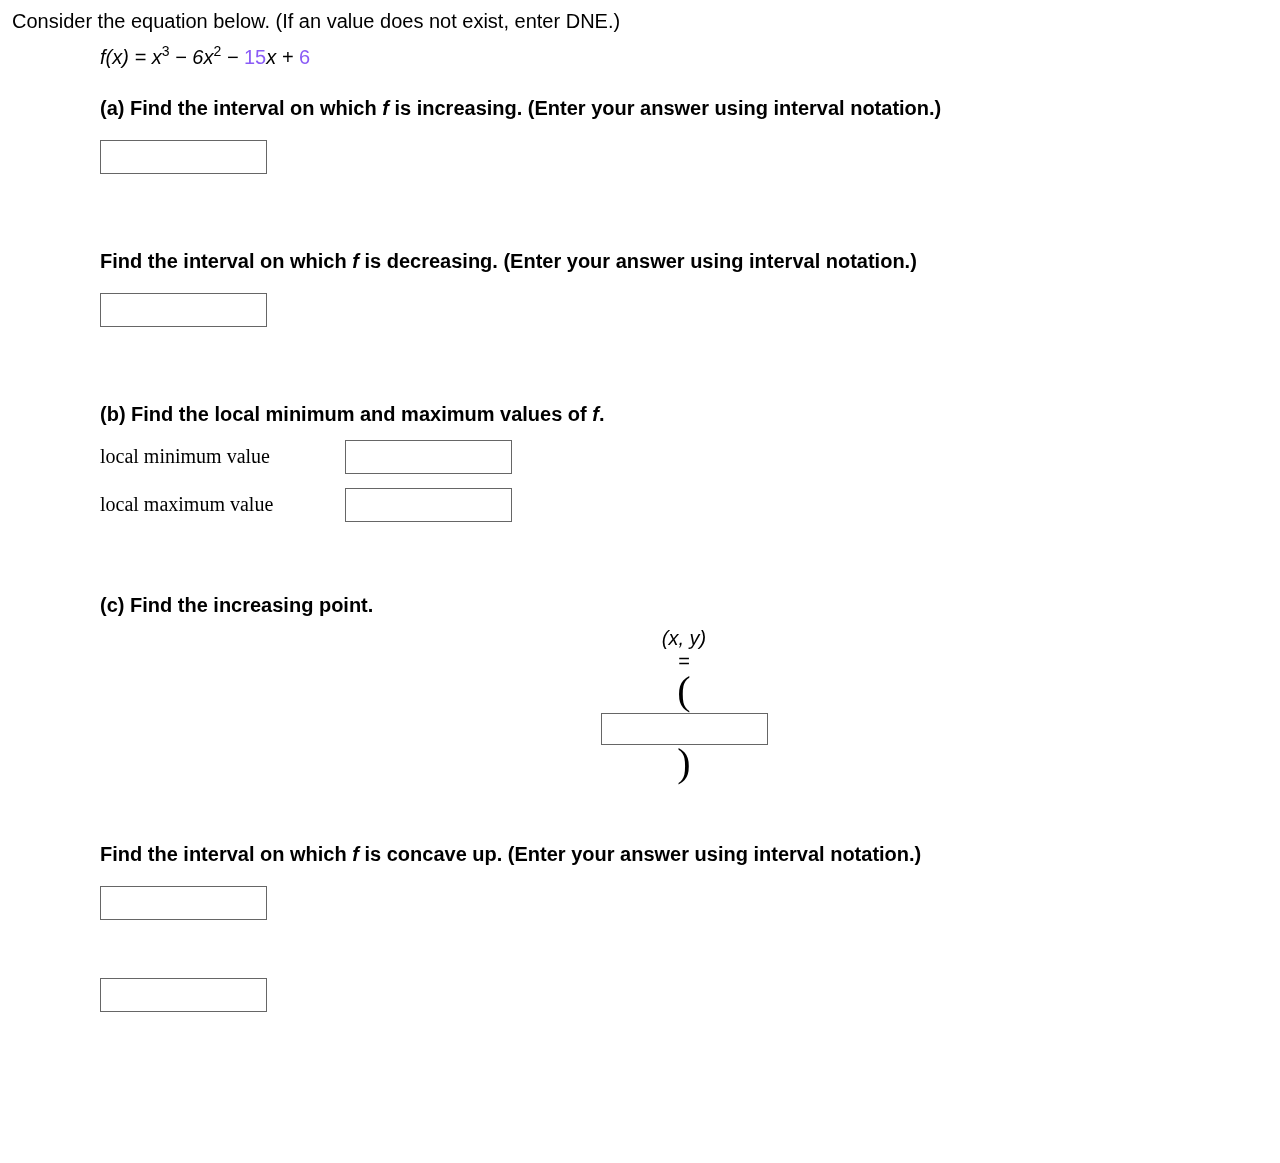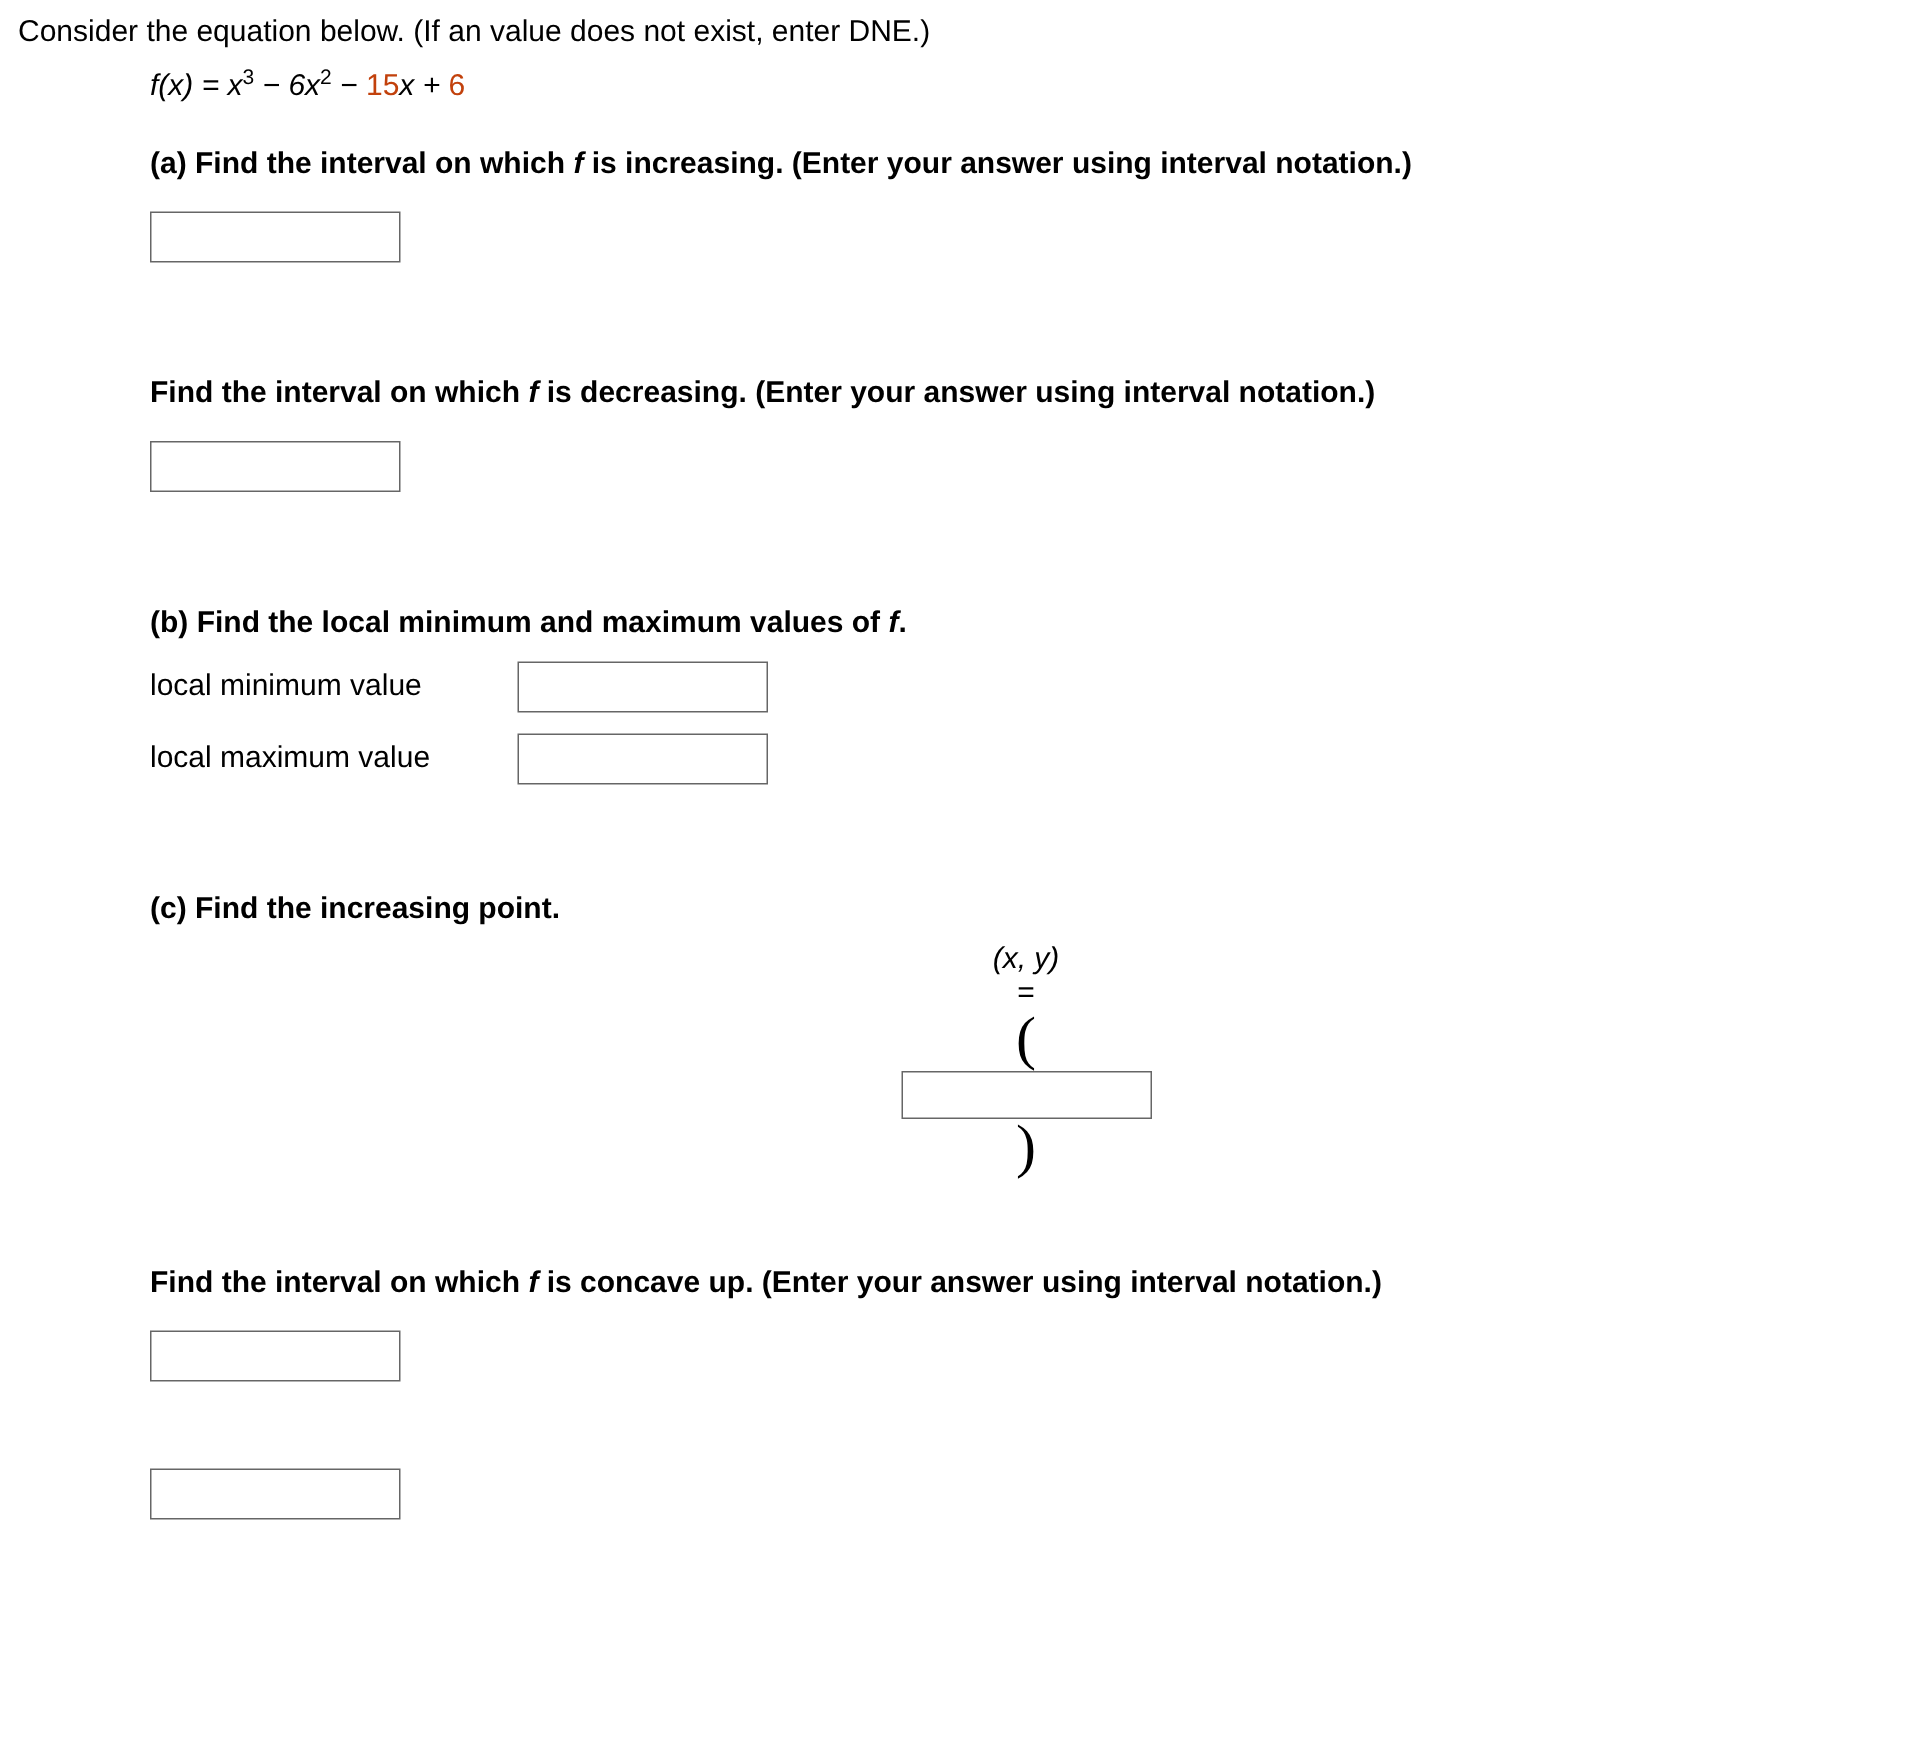--- a/index.html
+++ b/index.html
@@ -19,21 +19,21 @@
   }
   .equation {
     font-family: Verdana, Geneva, sans-serif;
     font-style: italic;
     margin: 10px 0 18px 0;
   }
   .equation sup {
     font-size: 0.7em;
     font-style: normal;
   }
-  .redcoef { color: #c2410c; font-style: normal;}
+  .redcoef { color: #8b5cf6; font-style: normal;}
   .part {
     margin-top: 28px;
     margin-bottom: 10px;
     font-weight: bold;
   }
   .inputbox {
     display: inline-block;
     border: 1px solid #666;
     height: 32px;
     width: 165px;
@@ -49,20 +49,21 @@
   }
   .row {
     display: flex;
     align-items: center;
     gap: 30px;
     margin-top: 14px;
     margin-bottom: 14px;
   }
   .row .label {
     min-width: 215px;
+    font-family: Liberation Serif, serif;
   }
   .xyrow {
     display: flex;
     align-items: center;
     margin-top: 10px;
     font-style: italic;
     flex-direction: column;
   }
   .xyrow .eq {
     font-style: normal;

